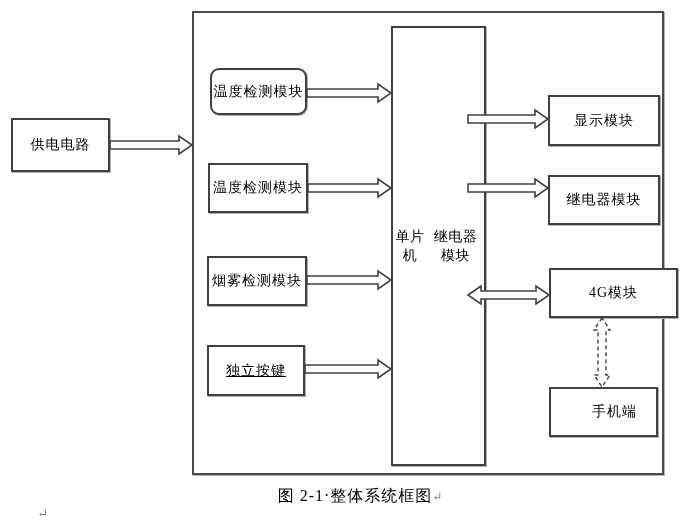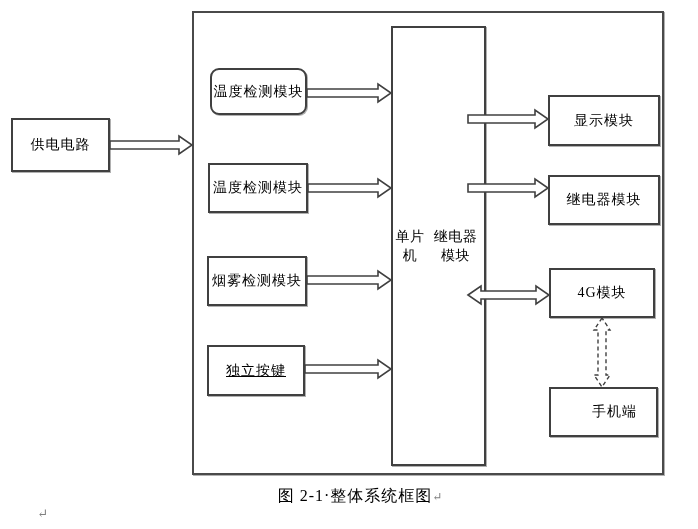--- a/index.html
+++ b/index.html
@@ -40,21 +40,21 @@
     box-sizing: border-box;
   }
   .box-power   { left: 11px;  top: 118px; width: 99px;  height: 54px; }
   .box-temp    { left: 210px; top: 68px;  width: 97px;  height: 47px; border-radius: 9px; }
   .box-flame   { left: 208px; top: 163px; width: 100px; height: 50px; }
   .box-smoke   { left: 207px; top: 256px; width: 100px; height: 50px; }
   .box-keys    { left: 207px; top: 345px; width: 98px;  height: 51px; text-decoration: underline; }
   .box-mcu     { left: 391px; top: 26px;  width: 95px;  height: 440px; flex-direction: row; line-height: 19px; letter-spacing: 0.5px; }
   .box-display { left: 548px; top: 95px;  width: 112px; height: 51px; }
   .box-relay   { left: 548px; top: 175px; width: 112px; height: 50px; }
-  .box-4g      { left: 549px; top: 268px; width: 106px; height: 50px; align-items: center; }
+  .box-4g      { left: 549px; top: 268px; width: 129px; height: 50px; align-items: center; }
   .box-phone   { left: 549px; top: 387px; width: 109px; height: 50px; padding-left: 22px; }
   .arrow-layer {
     position: absolute;
     left: 0;
     top: 0;
     width: 698px;
     height: 529px;
     pointer-events: none;
   }
   .arrow-layer polygon.solid {

